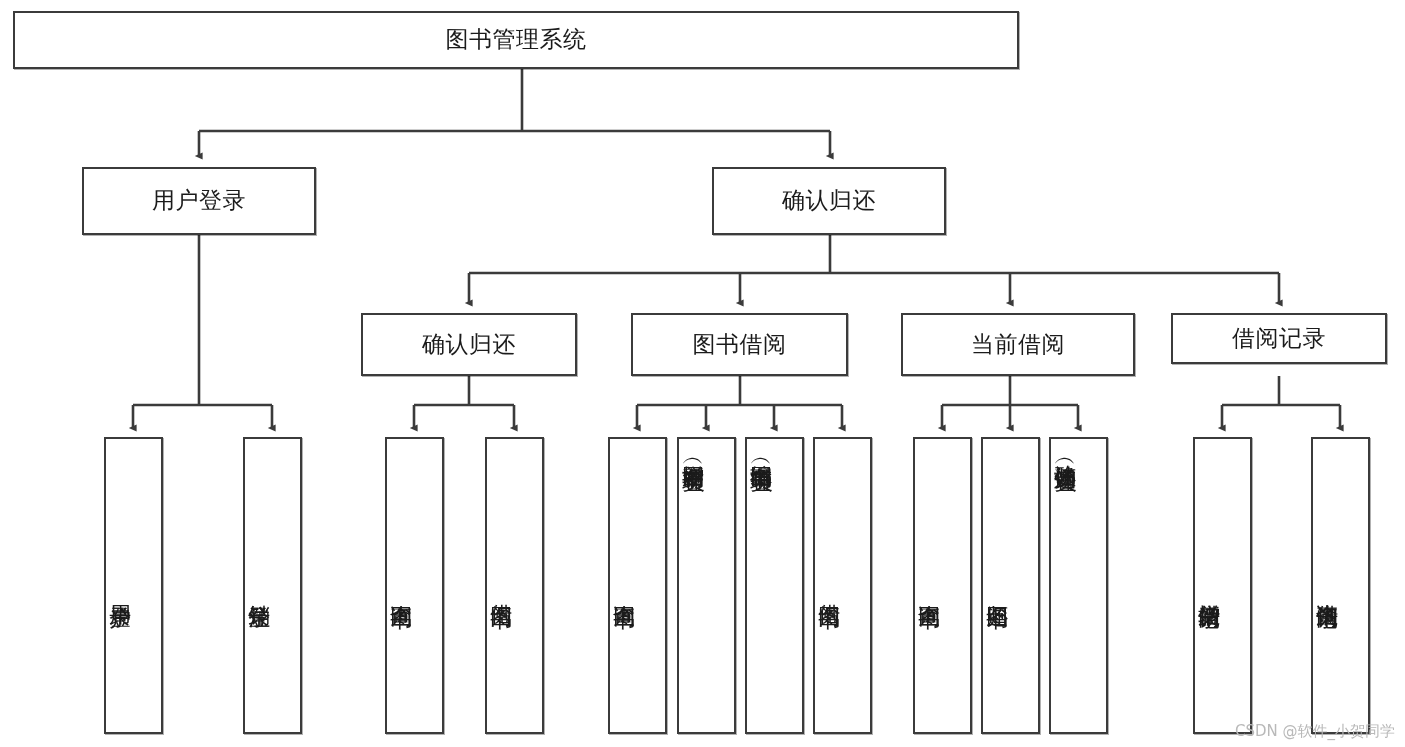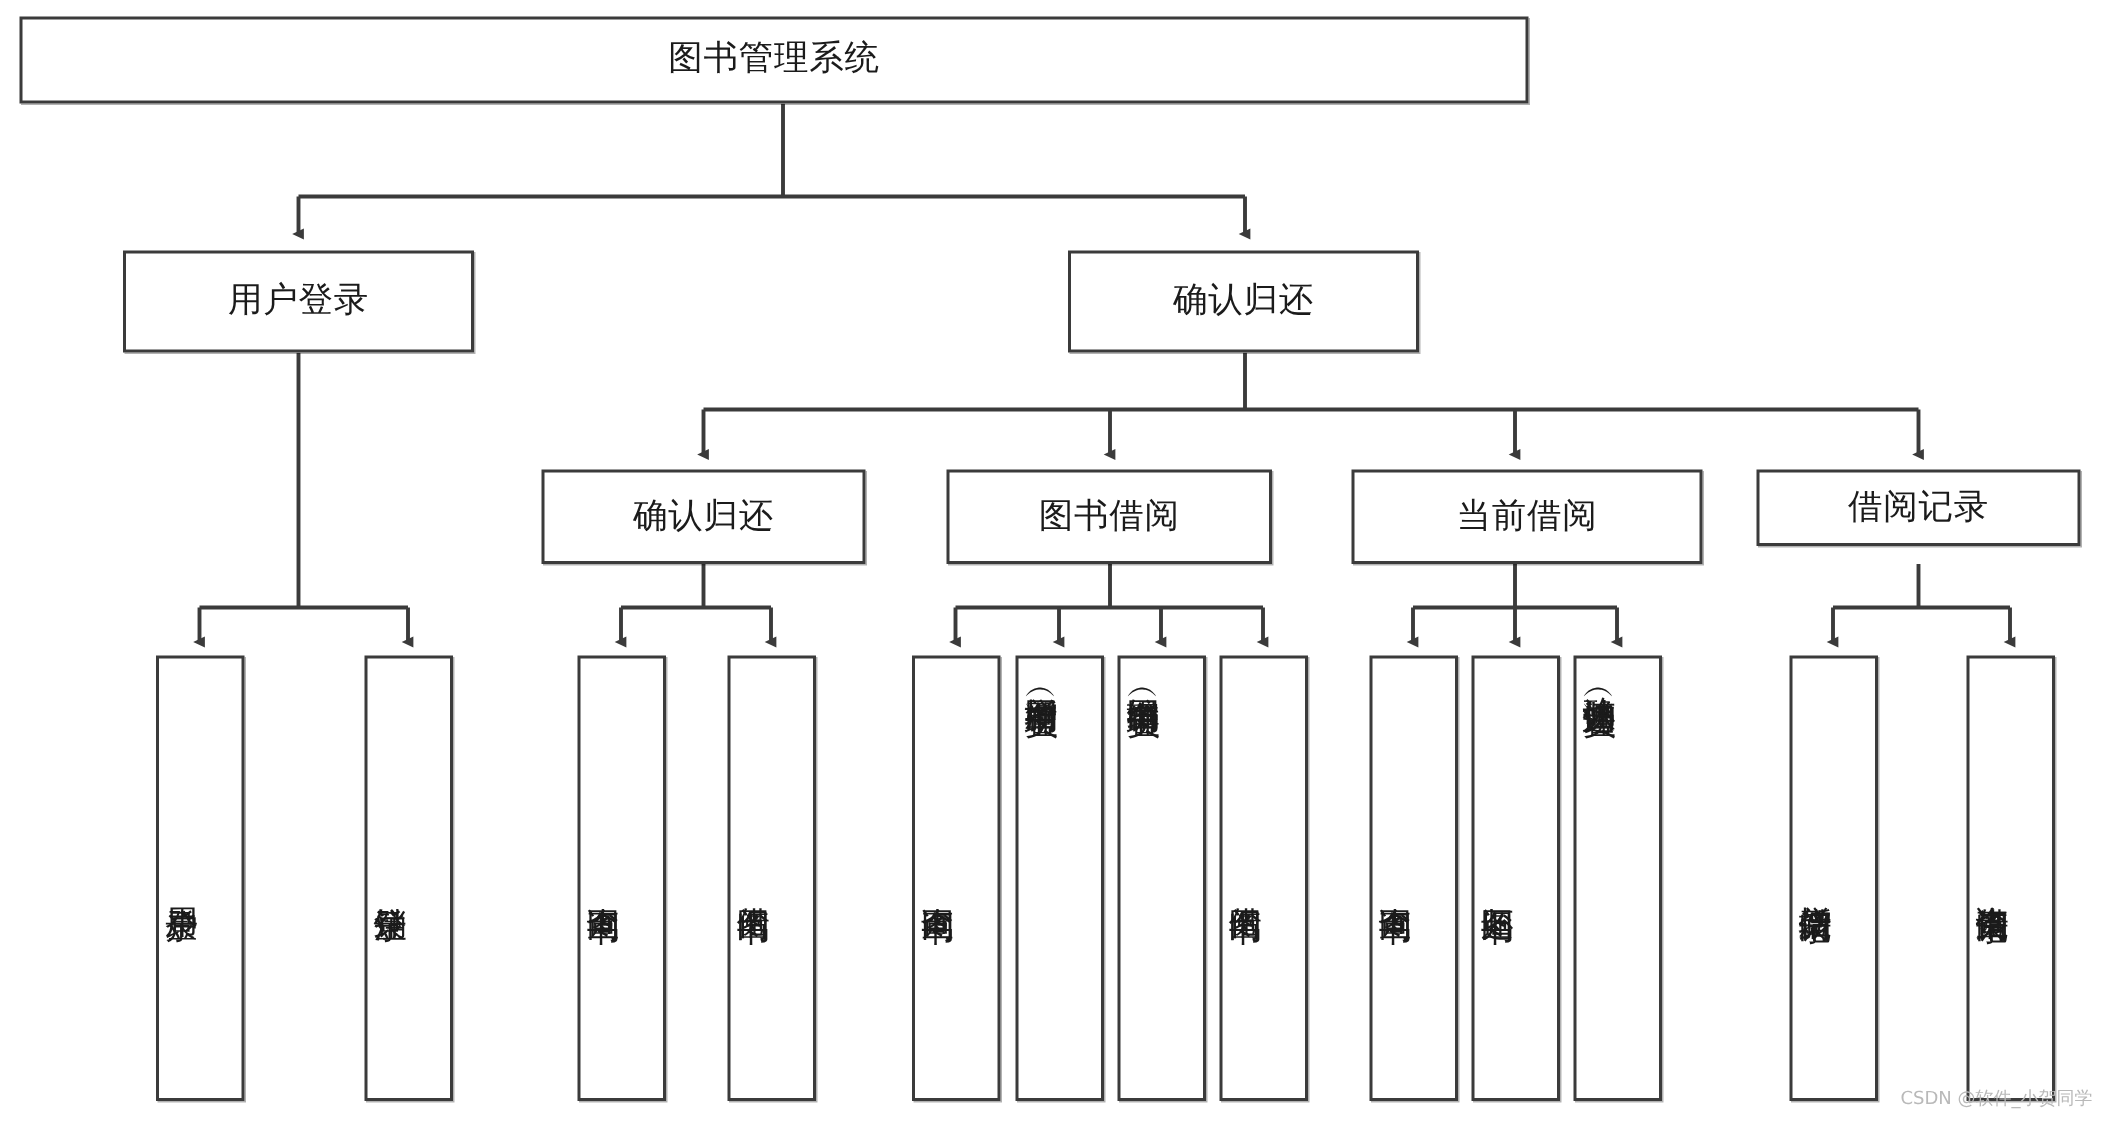--- a/index.html
+++ b/index.html
@@ -63,21 +63,21 @@
     justify-content: center;
   }
   .vwrap.top {
     align-items: flex-start;
     padding-top: 4px;
   }
   .watermark {
     position: absolute;
     right: 10px;
     bottom: 6px;
-    font-size: 12px;
+    font-size: 15px;
     color: #b9b9b9;
     white-space: nowrap;
     z-index: 3;
   }
 </style>
 </head>
 <body>
 
 <div id="canvas">
 

